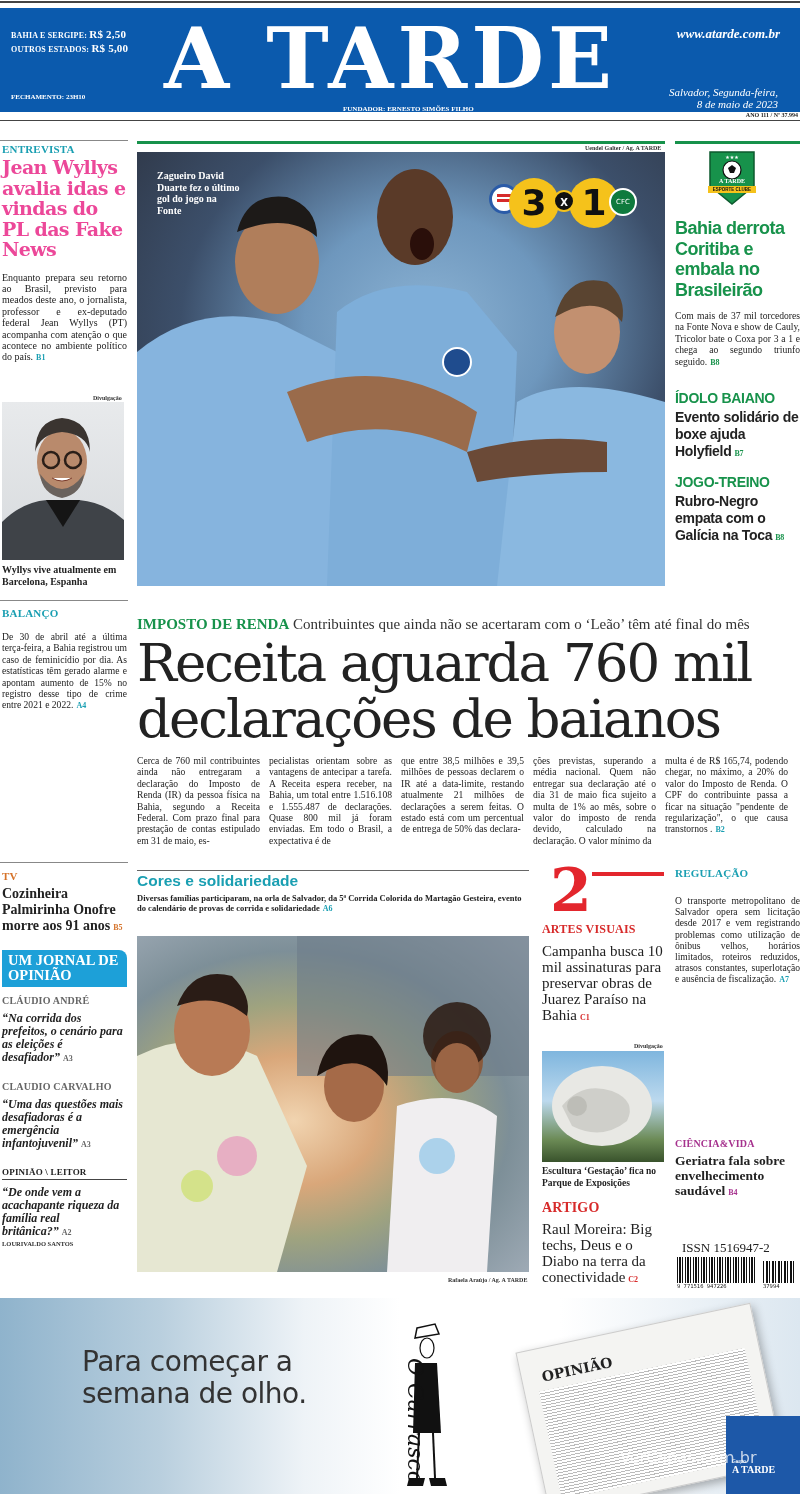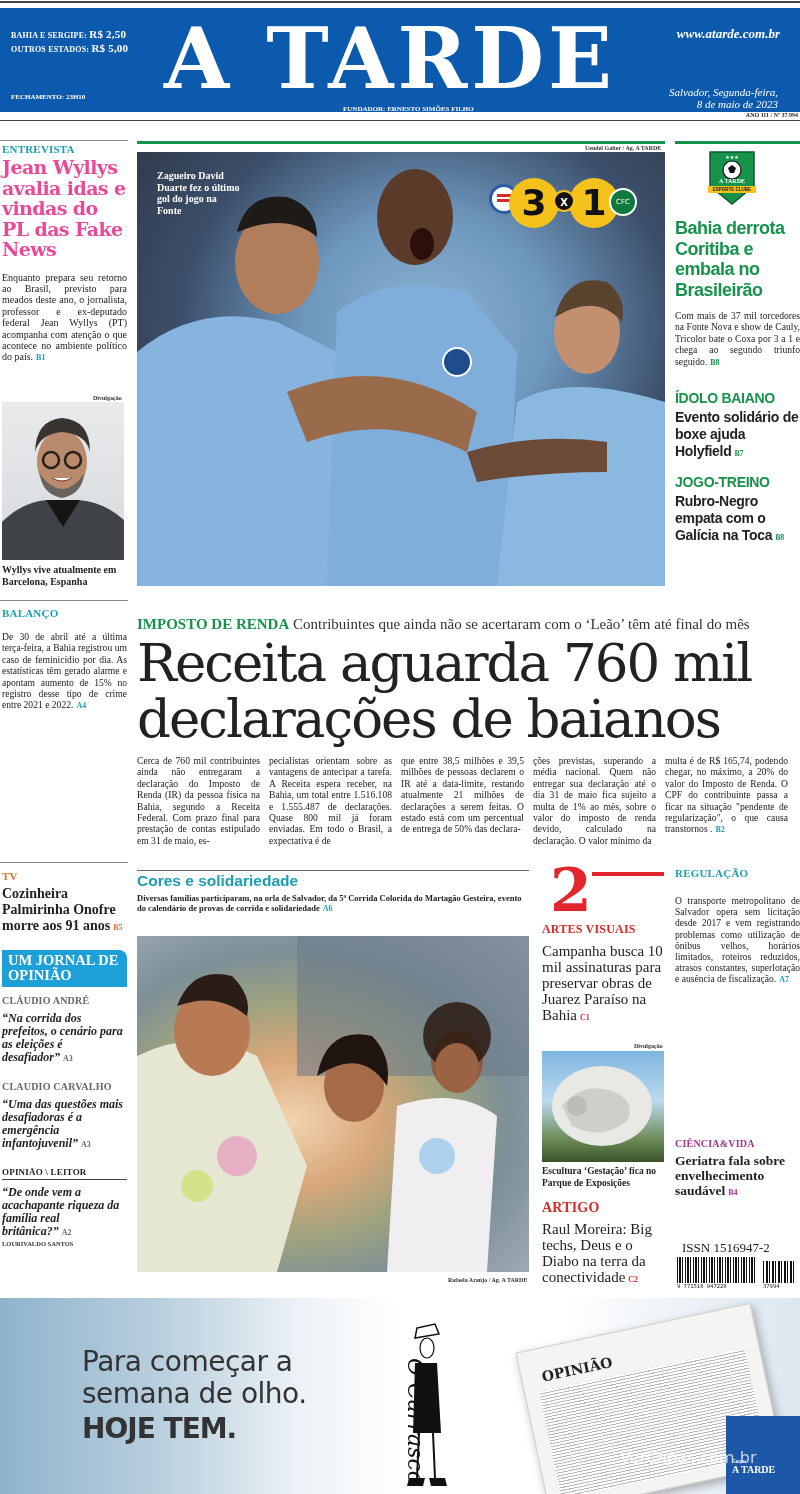--- a/index.html
+++ b/index.html
@@ -273,21 +273,20 @@
     <span style="width:80px">9 771516 947226</span>
     <span>37994</span>
   </div>
 </div>
 
 <div id="ad" class="abs">
   <div class="l1">
     <div>Para começar a</div>
     <div>semana de olho.</div>
   </div>
-  <div class="l3">HOJE TEM.</div>
   <svg class="abs" style="left:395px;top:20px" width="70" height="175" viewBox="0 0 70 175">
     <path d="M22 10 L40 6 L44 16 L20 20Z" fill="#fff" stroke="#111" stroke-width="1.5"></path>
     <ellipse cx="32" cy="30" rx="7" ry="10" fill="#fff" stroke="#111" stroke-width="1.2"></ellipse>
     <path d="M20 45 L42 45 L46 115 L18 115Z" fill="#111"></path>
     <line x1="24" y1="115" x2="22" y2="160" stroke="#111" stroke-width="2"></line>
     <line x1="38" y1="115" x2="40" y2="160" stroke="#111" stroke-width="2"></line>
     <path d="M14 160 L30 160 L28 168 L12 168Z" fill="#111"></path>
     <path d="M34 160 L50 160 L52 168 L36 168Z" fill="#111"></path>
   </svg>
   <div class="abs" style="left:428px;top:60px;transform:rotate(90deg);transform-origin:left top;font-family:'DejaVu Serif',serif;font-style:italic;font-size:22px;color:#111;white-space:nowrap">O Carrasco</div>

